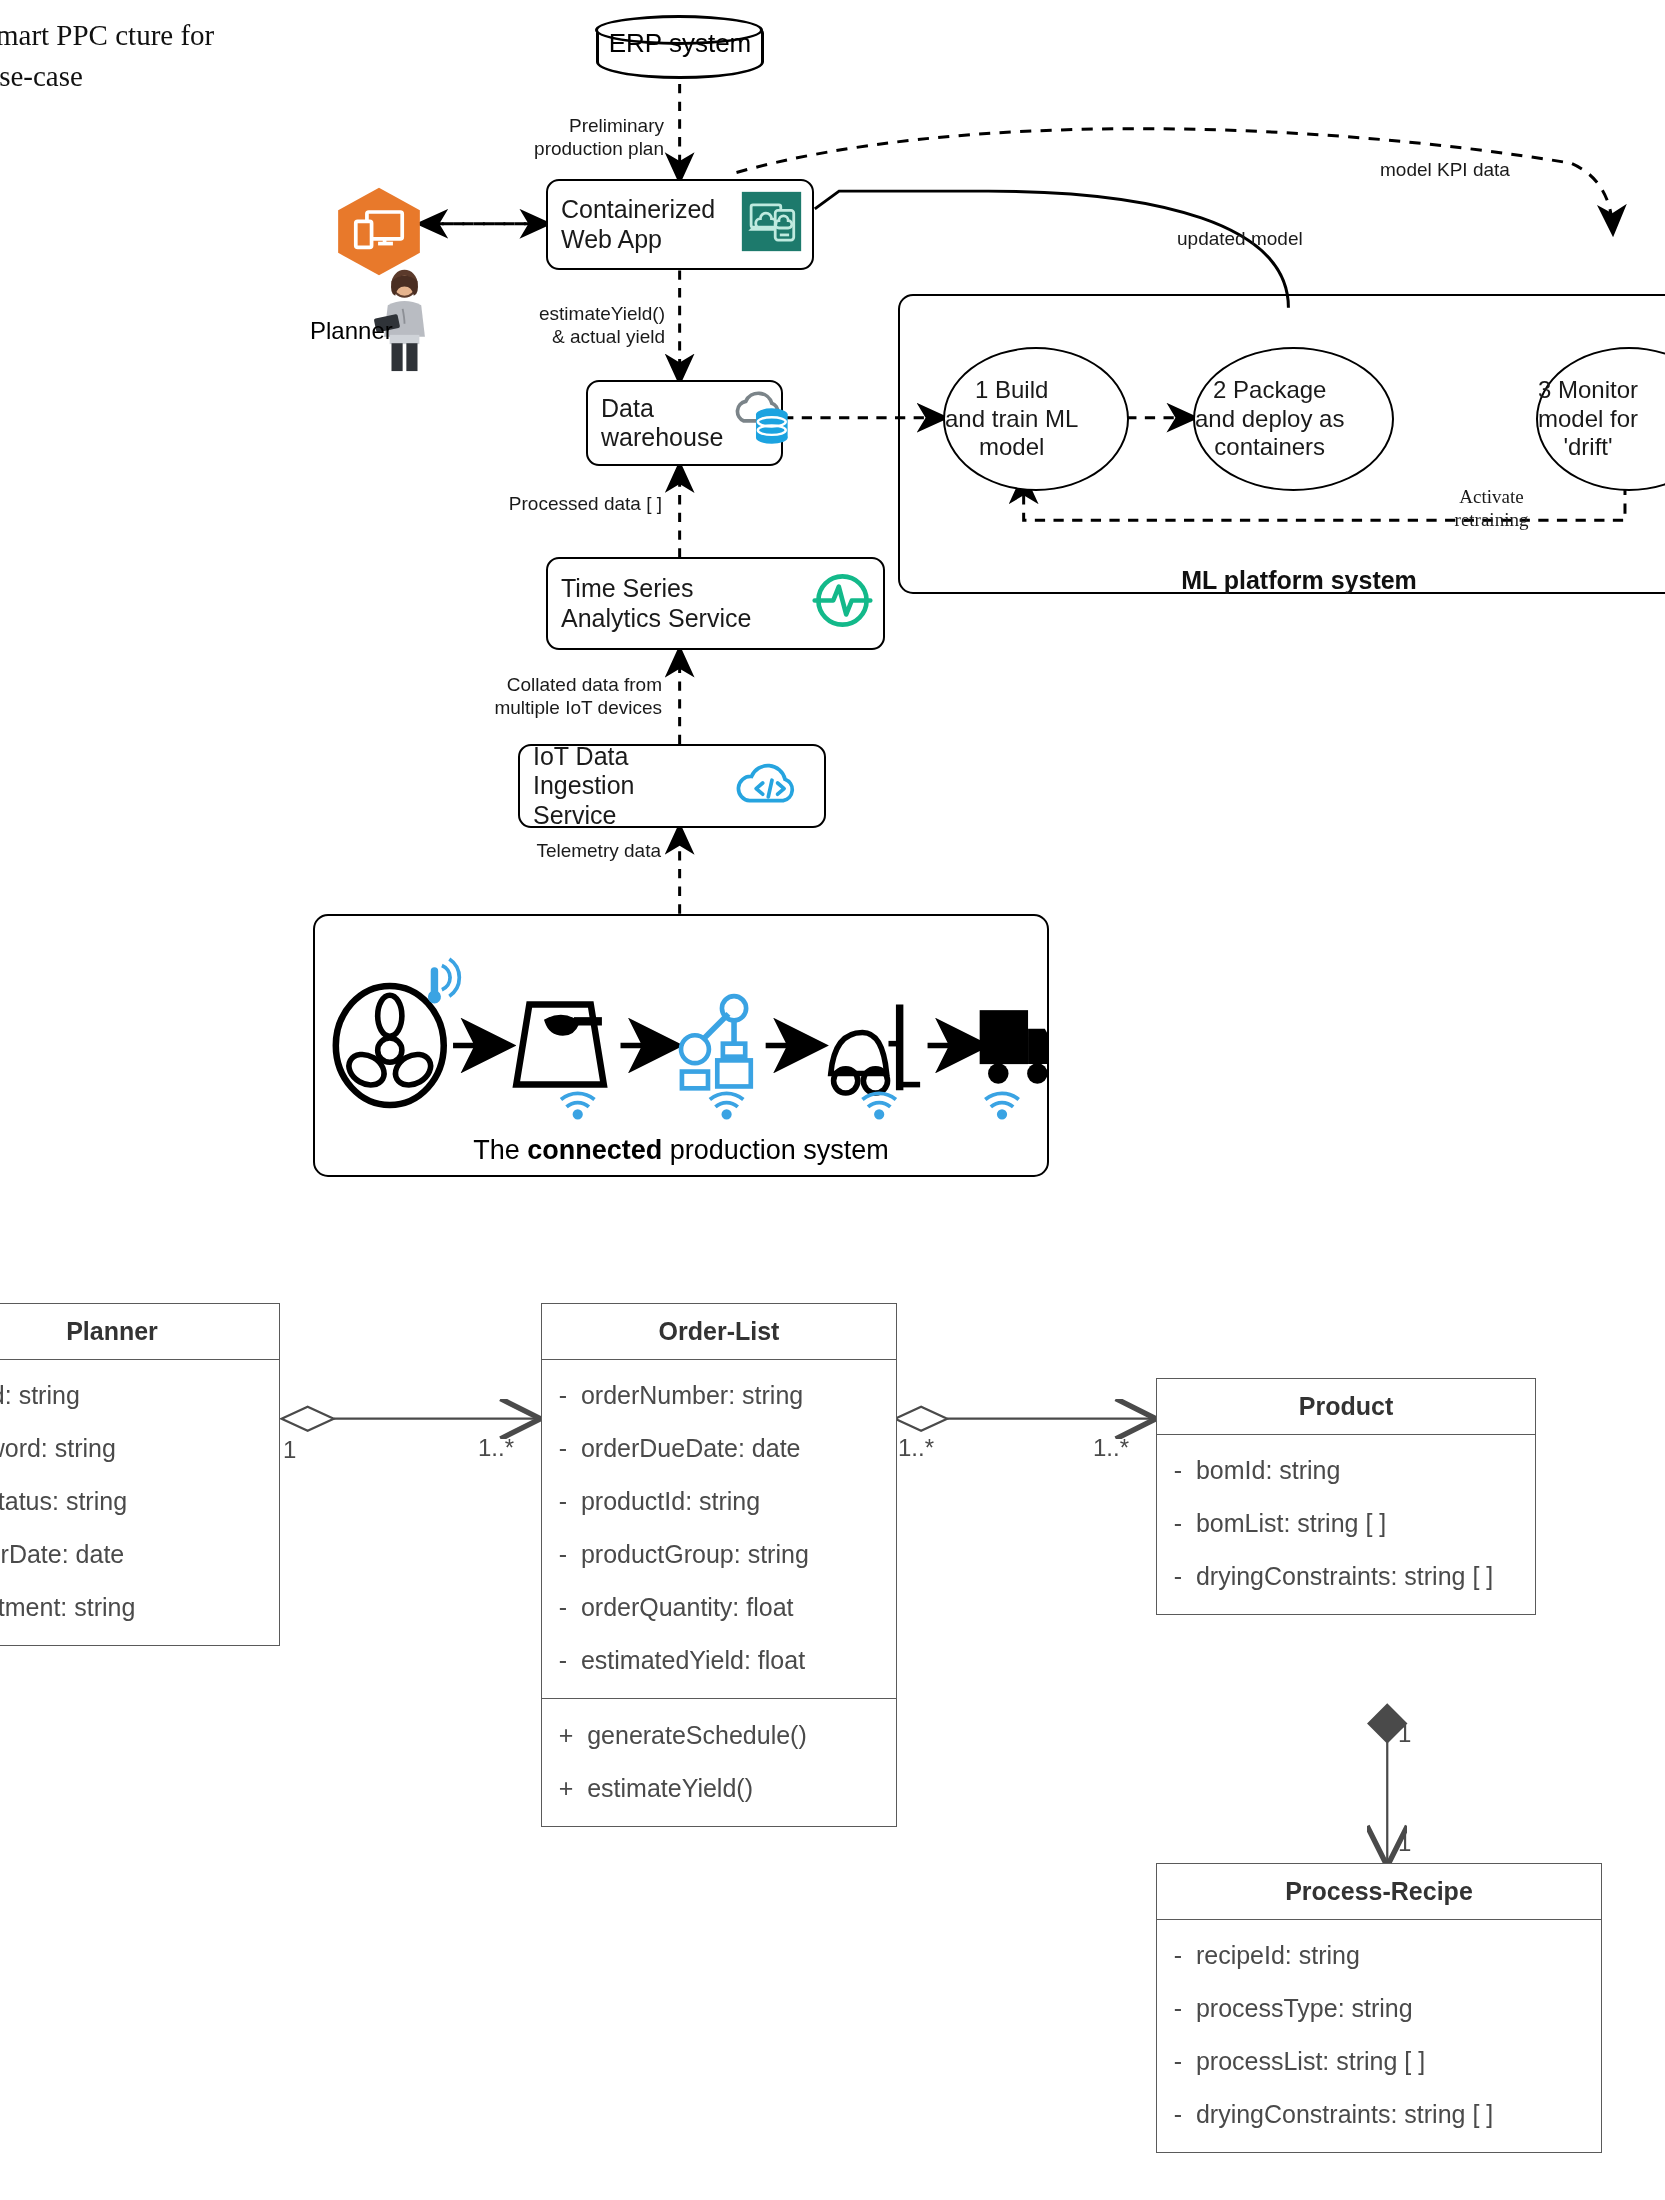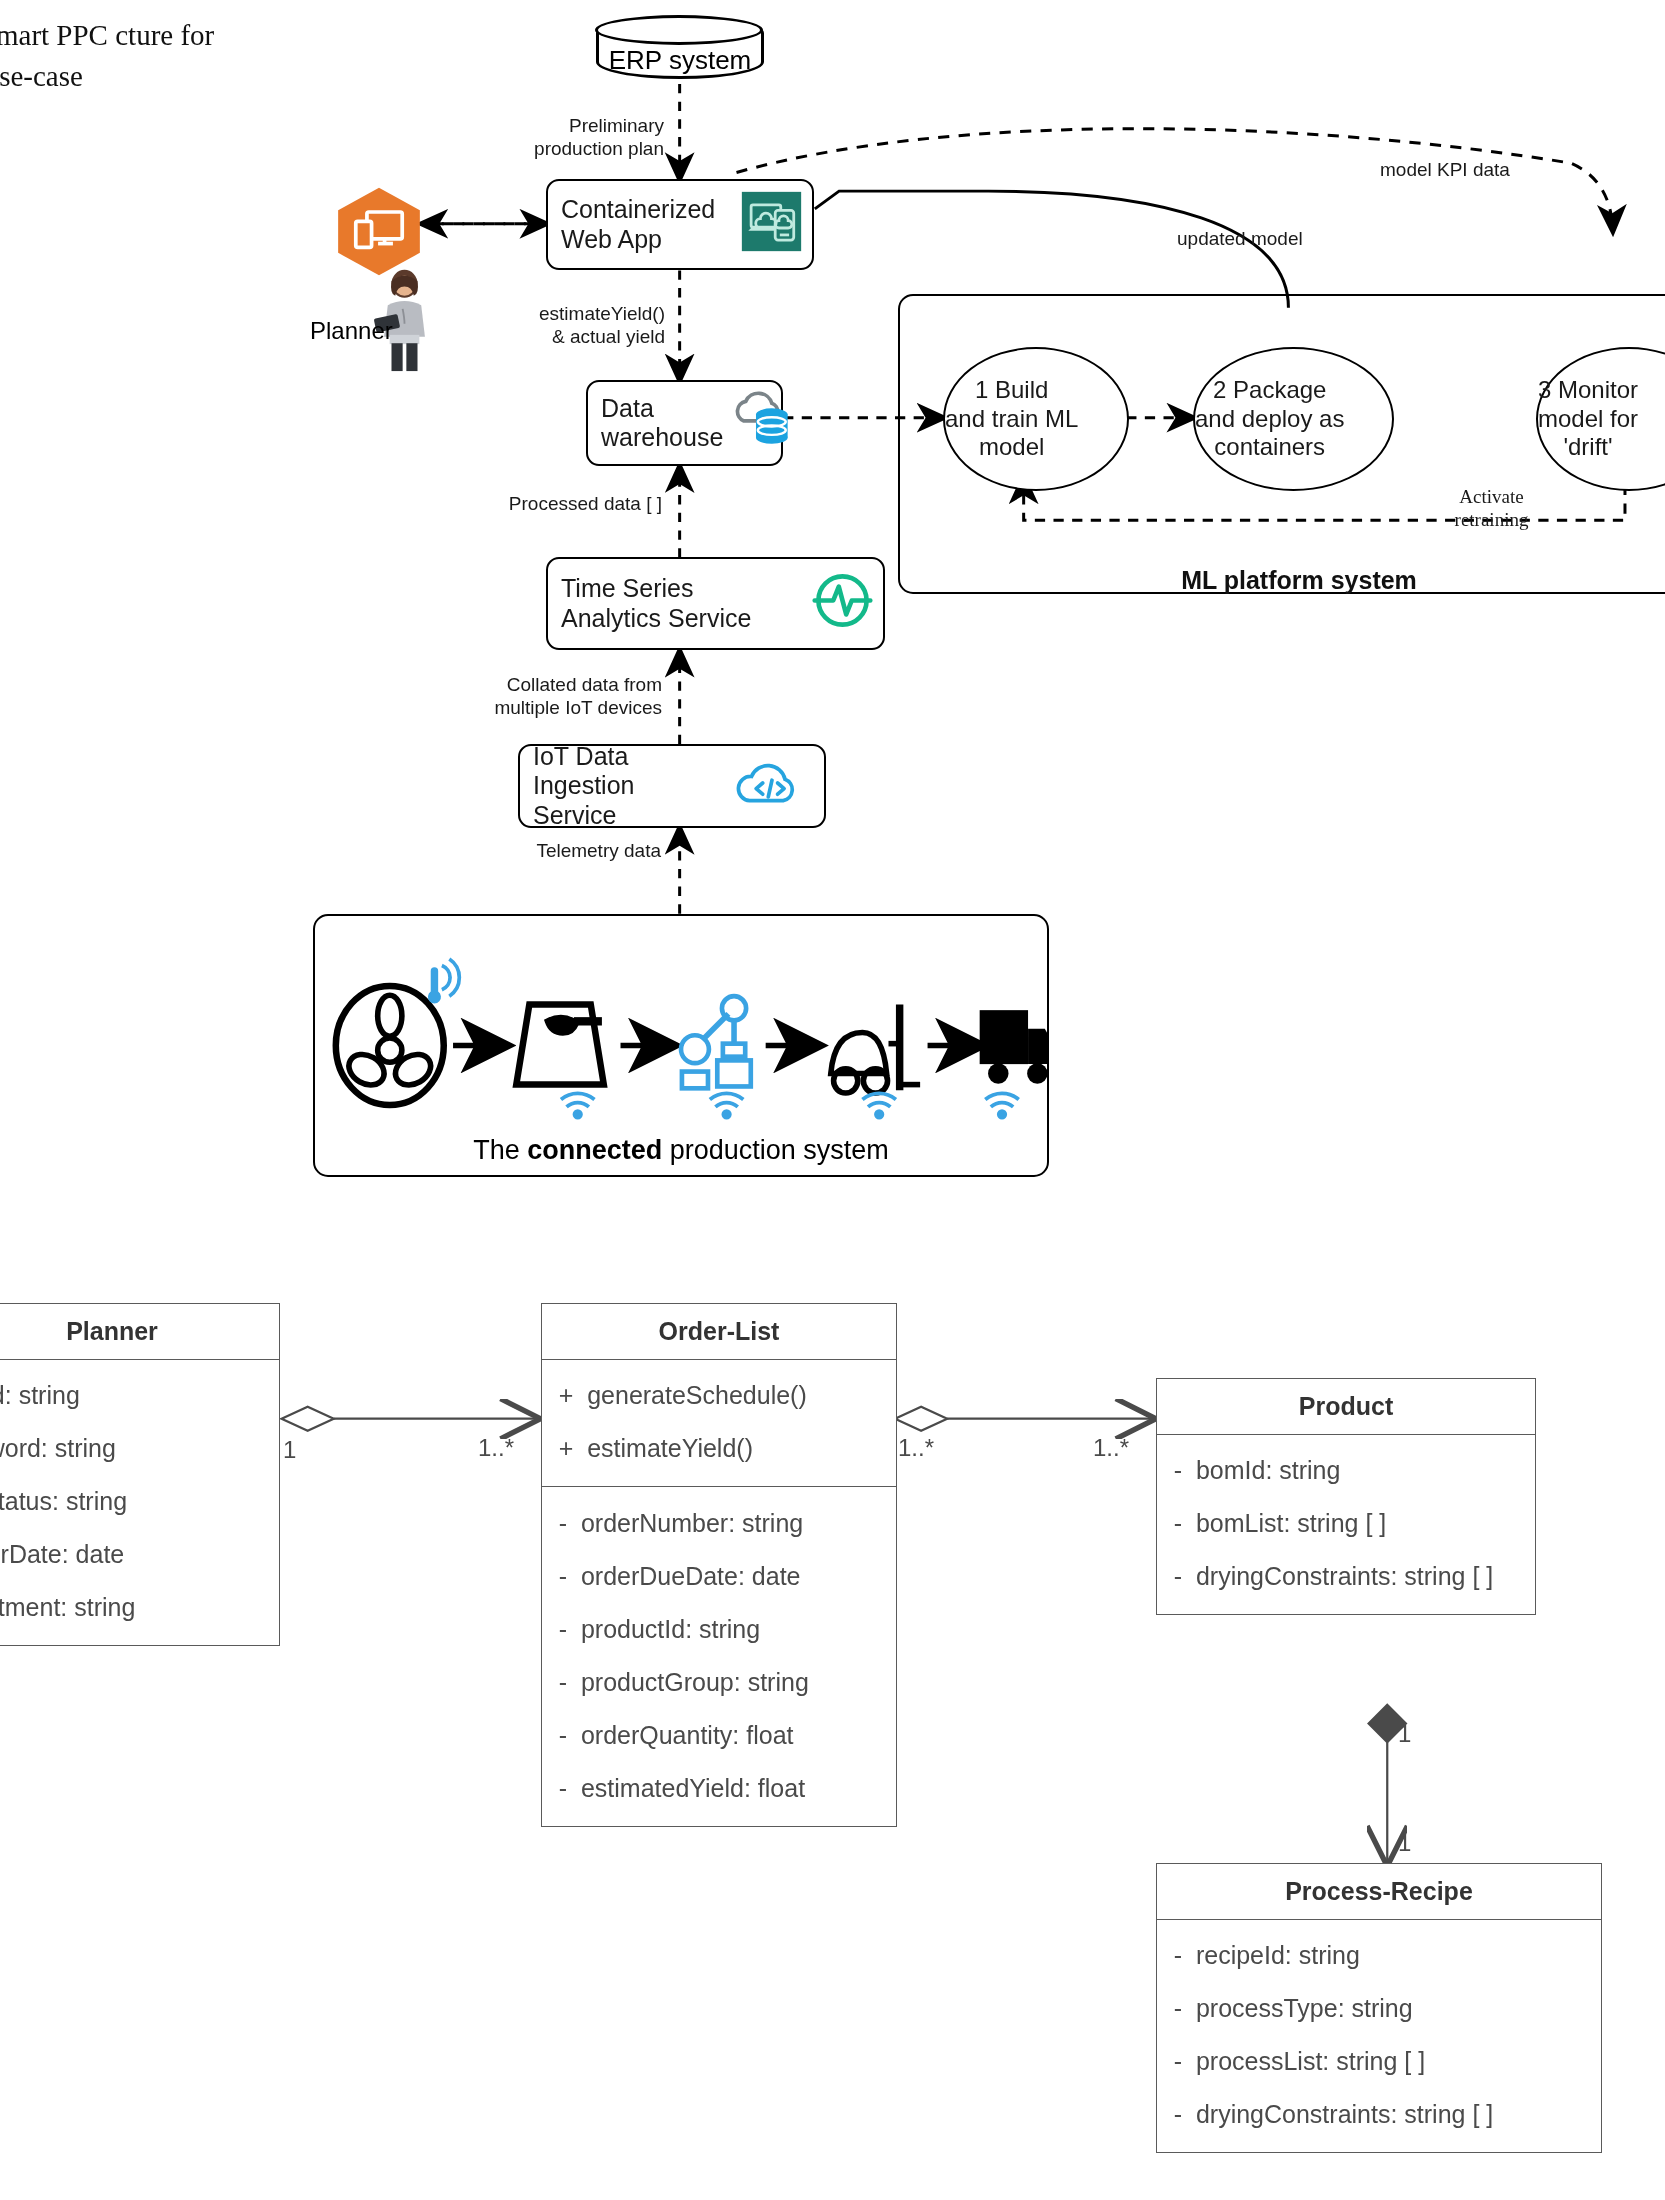--- a/index.html
+++ b/index.html
@@ -32,21 +32,21 @@
   }
   .node .label { flex: 1 1 auto; white-space: pre-line; }
   .node .gfx { flex: 0 0 auto; margin-left: 5.6px; }
 
   
   #erp-system {
     left: 596px; top: 16px; width: 168px; height: 63px;
     box-sizing: border-box;
     border: 3.7px solid #000; border-radius: 50% / 17px;
     background: #fff;
-    display: flex; align-items: flex-end; justify-content: center;
+    display: flex; align-items: flex-start; justify-content: center;
     font-size: 26px;
   }
   #erp-system::before {
     content: ""; position: absolute; left: -3.7px; top: -3.7px;
     width: 100%; height: 24px;
     border: 3.7px solid #000; border-radius: 50%;
     background: #fff;
   }
   #erp-system .label { position: relative; z-index: 2; padding-top: 9.3px; }
 
@@ -396,30 +396,30 @@
     <div class="member">ssword: string</div>
     <div class="member">inStatus: string</div>
     <div class="member">isterDate: date</div>
     <div class="member">partment: string</div>
   </div>
 </div>
 
 <div class="uml" style="left:541px; top:1303px; width:356px;">
   <div class="uml-name">Order-List</div>
   <div class="compartment">
-    <div class="member">+  generateSchedule()</div>
-    <div class="member">+  estimateYield()</div>
-  </div>
-  <div class="compartment">
     <div class="member">-  orderNumber: string</div>
     <div class="member">-  orderDueDate: date</div>
     <div class="member">-  productId: string</div>
     <div class="member">-  productGroup: string</div>
     <div class="member">-  orderQuantity: float</div>
     <div class="member">-  estimatedYield: float</div>
+  </div>
+  <div class="compartment">
+    <div class="member">+  generateSchedule()</div>
+    <div class="member">+  estimateYield()</div>
   </div>
 </div>
 
 <div class="uml" style="left:1156px; top:1378px; width:380px;">
   <div class="uml-name">Product</div>
   <div class="compartment">
     <div class="member">-  bomId: string</div>
     <div class="member">-  bomList: string [ ]</div>
     <div class="member">-  dryingConstraints: string [ ]</div>
   </div>

